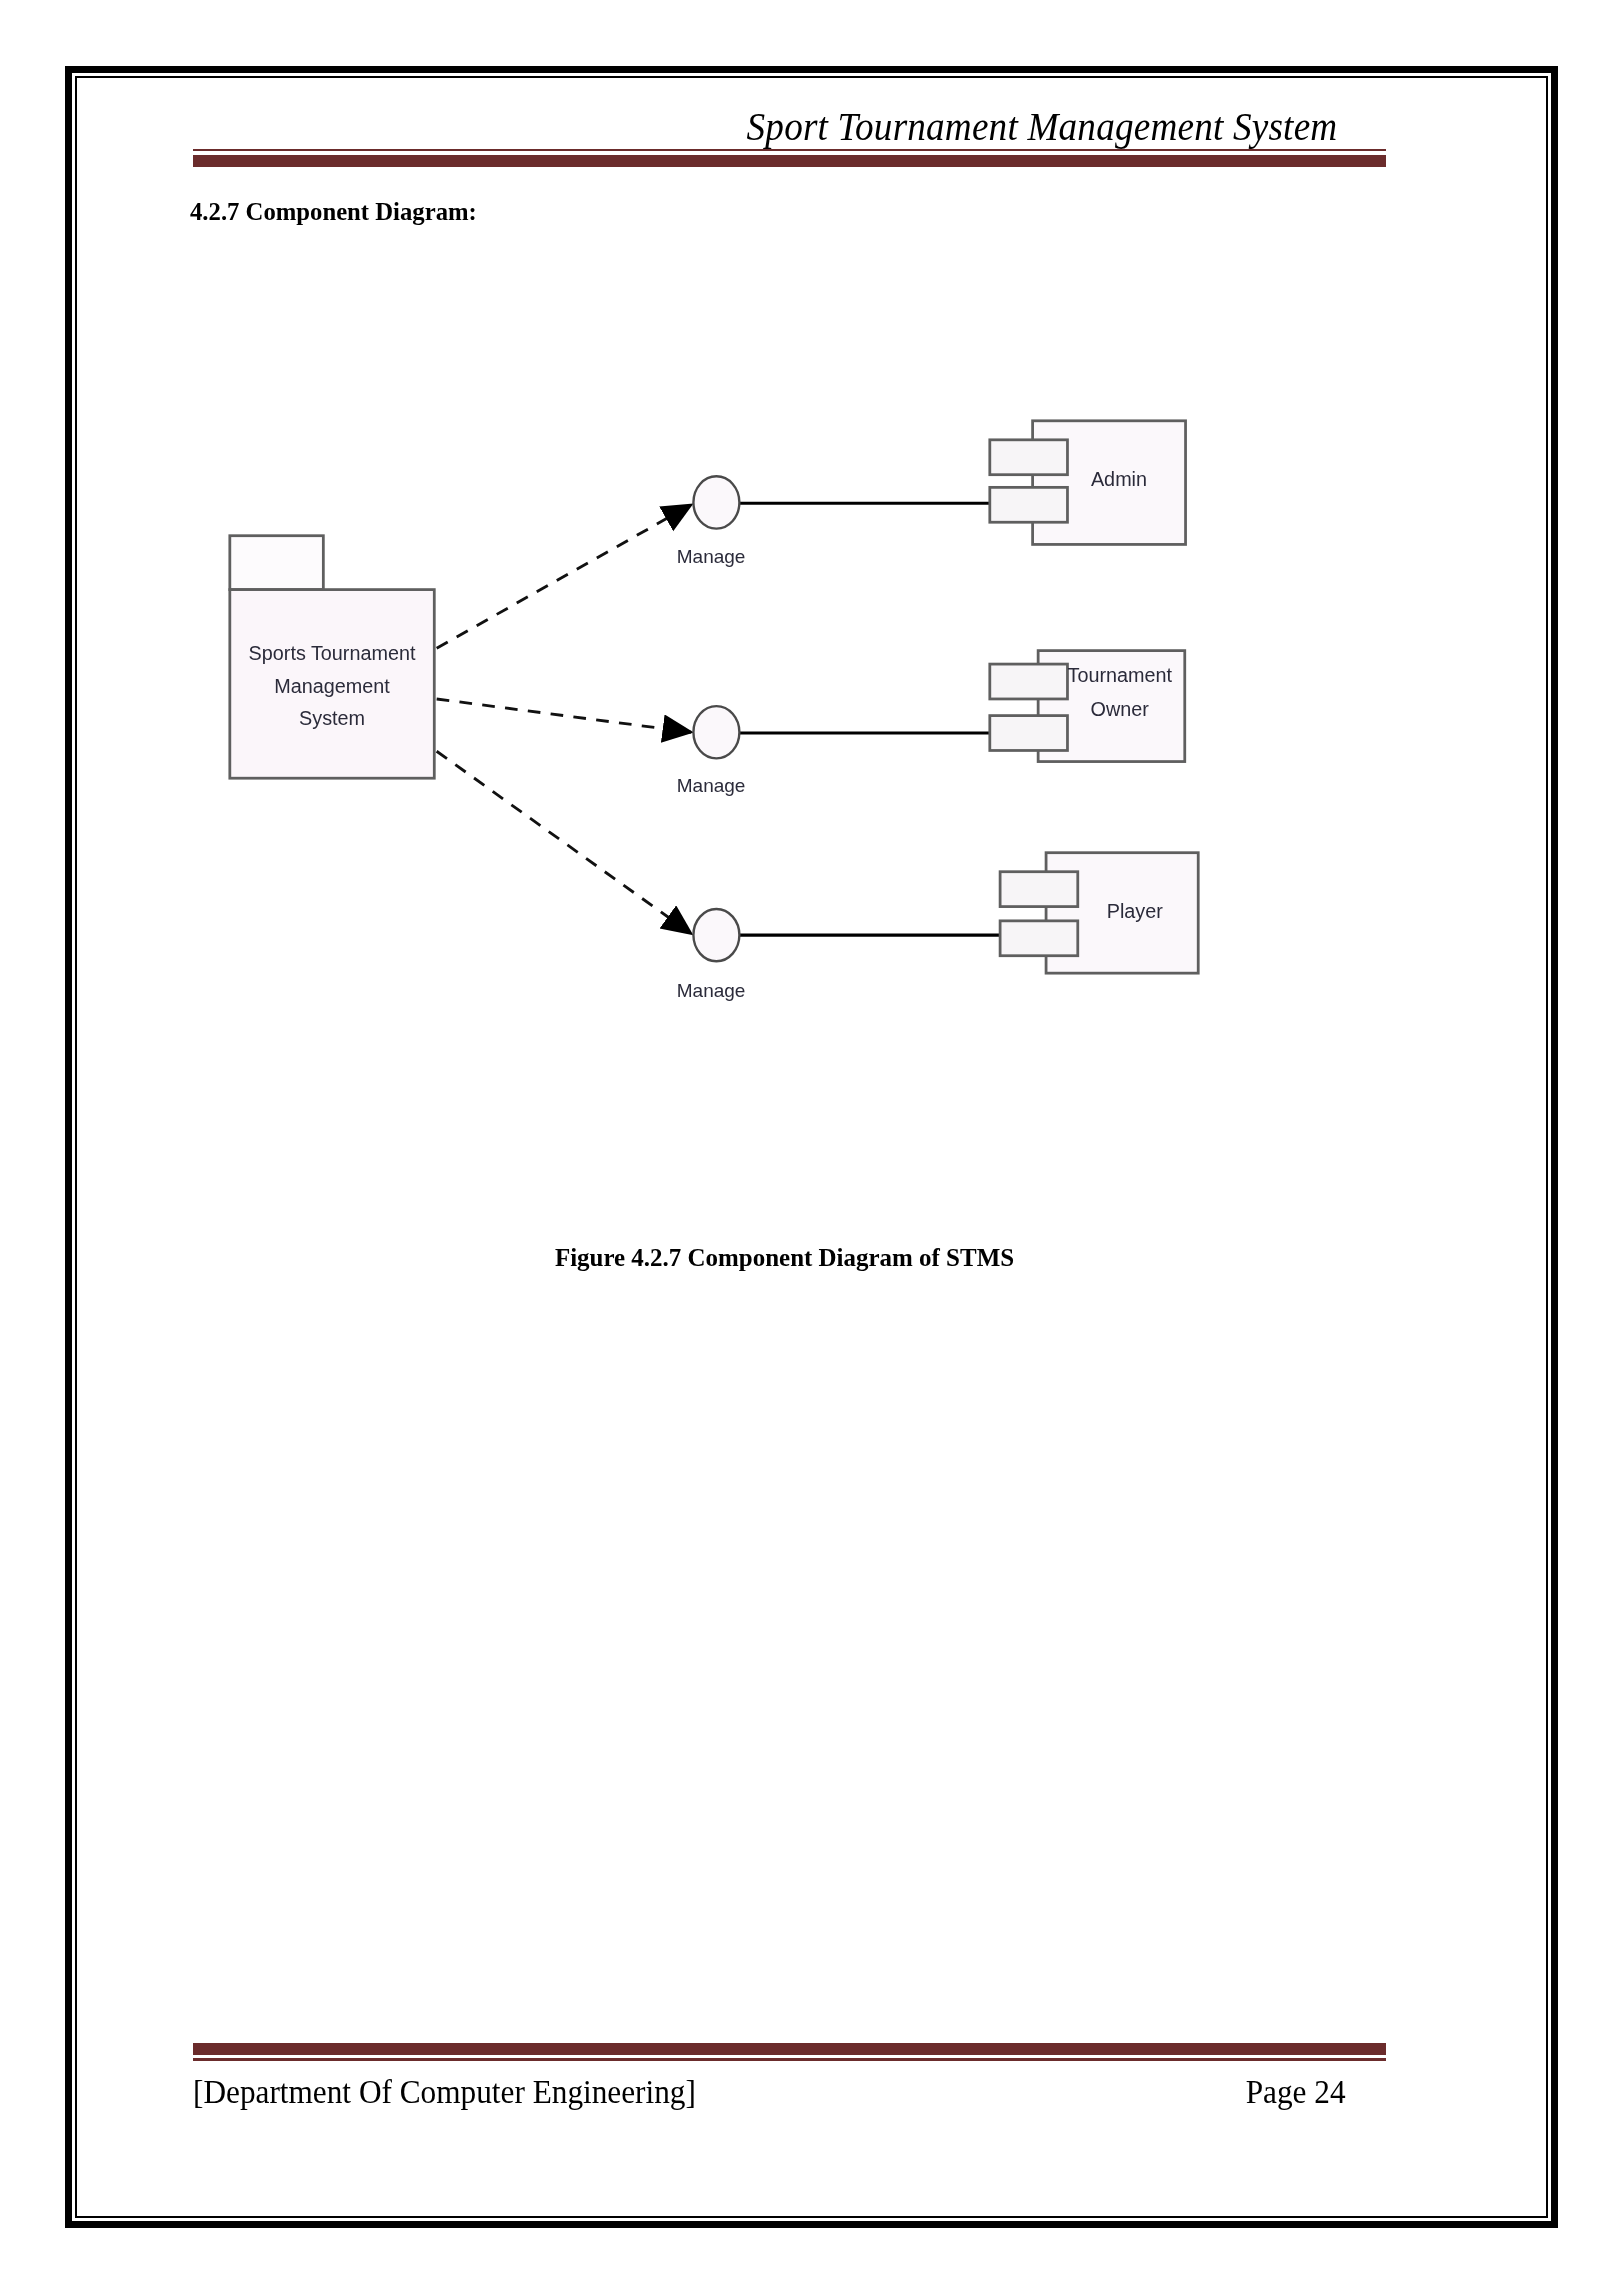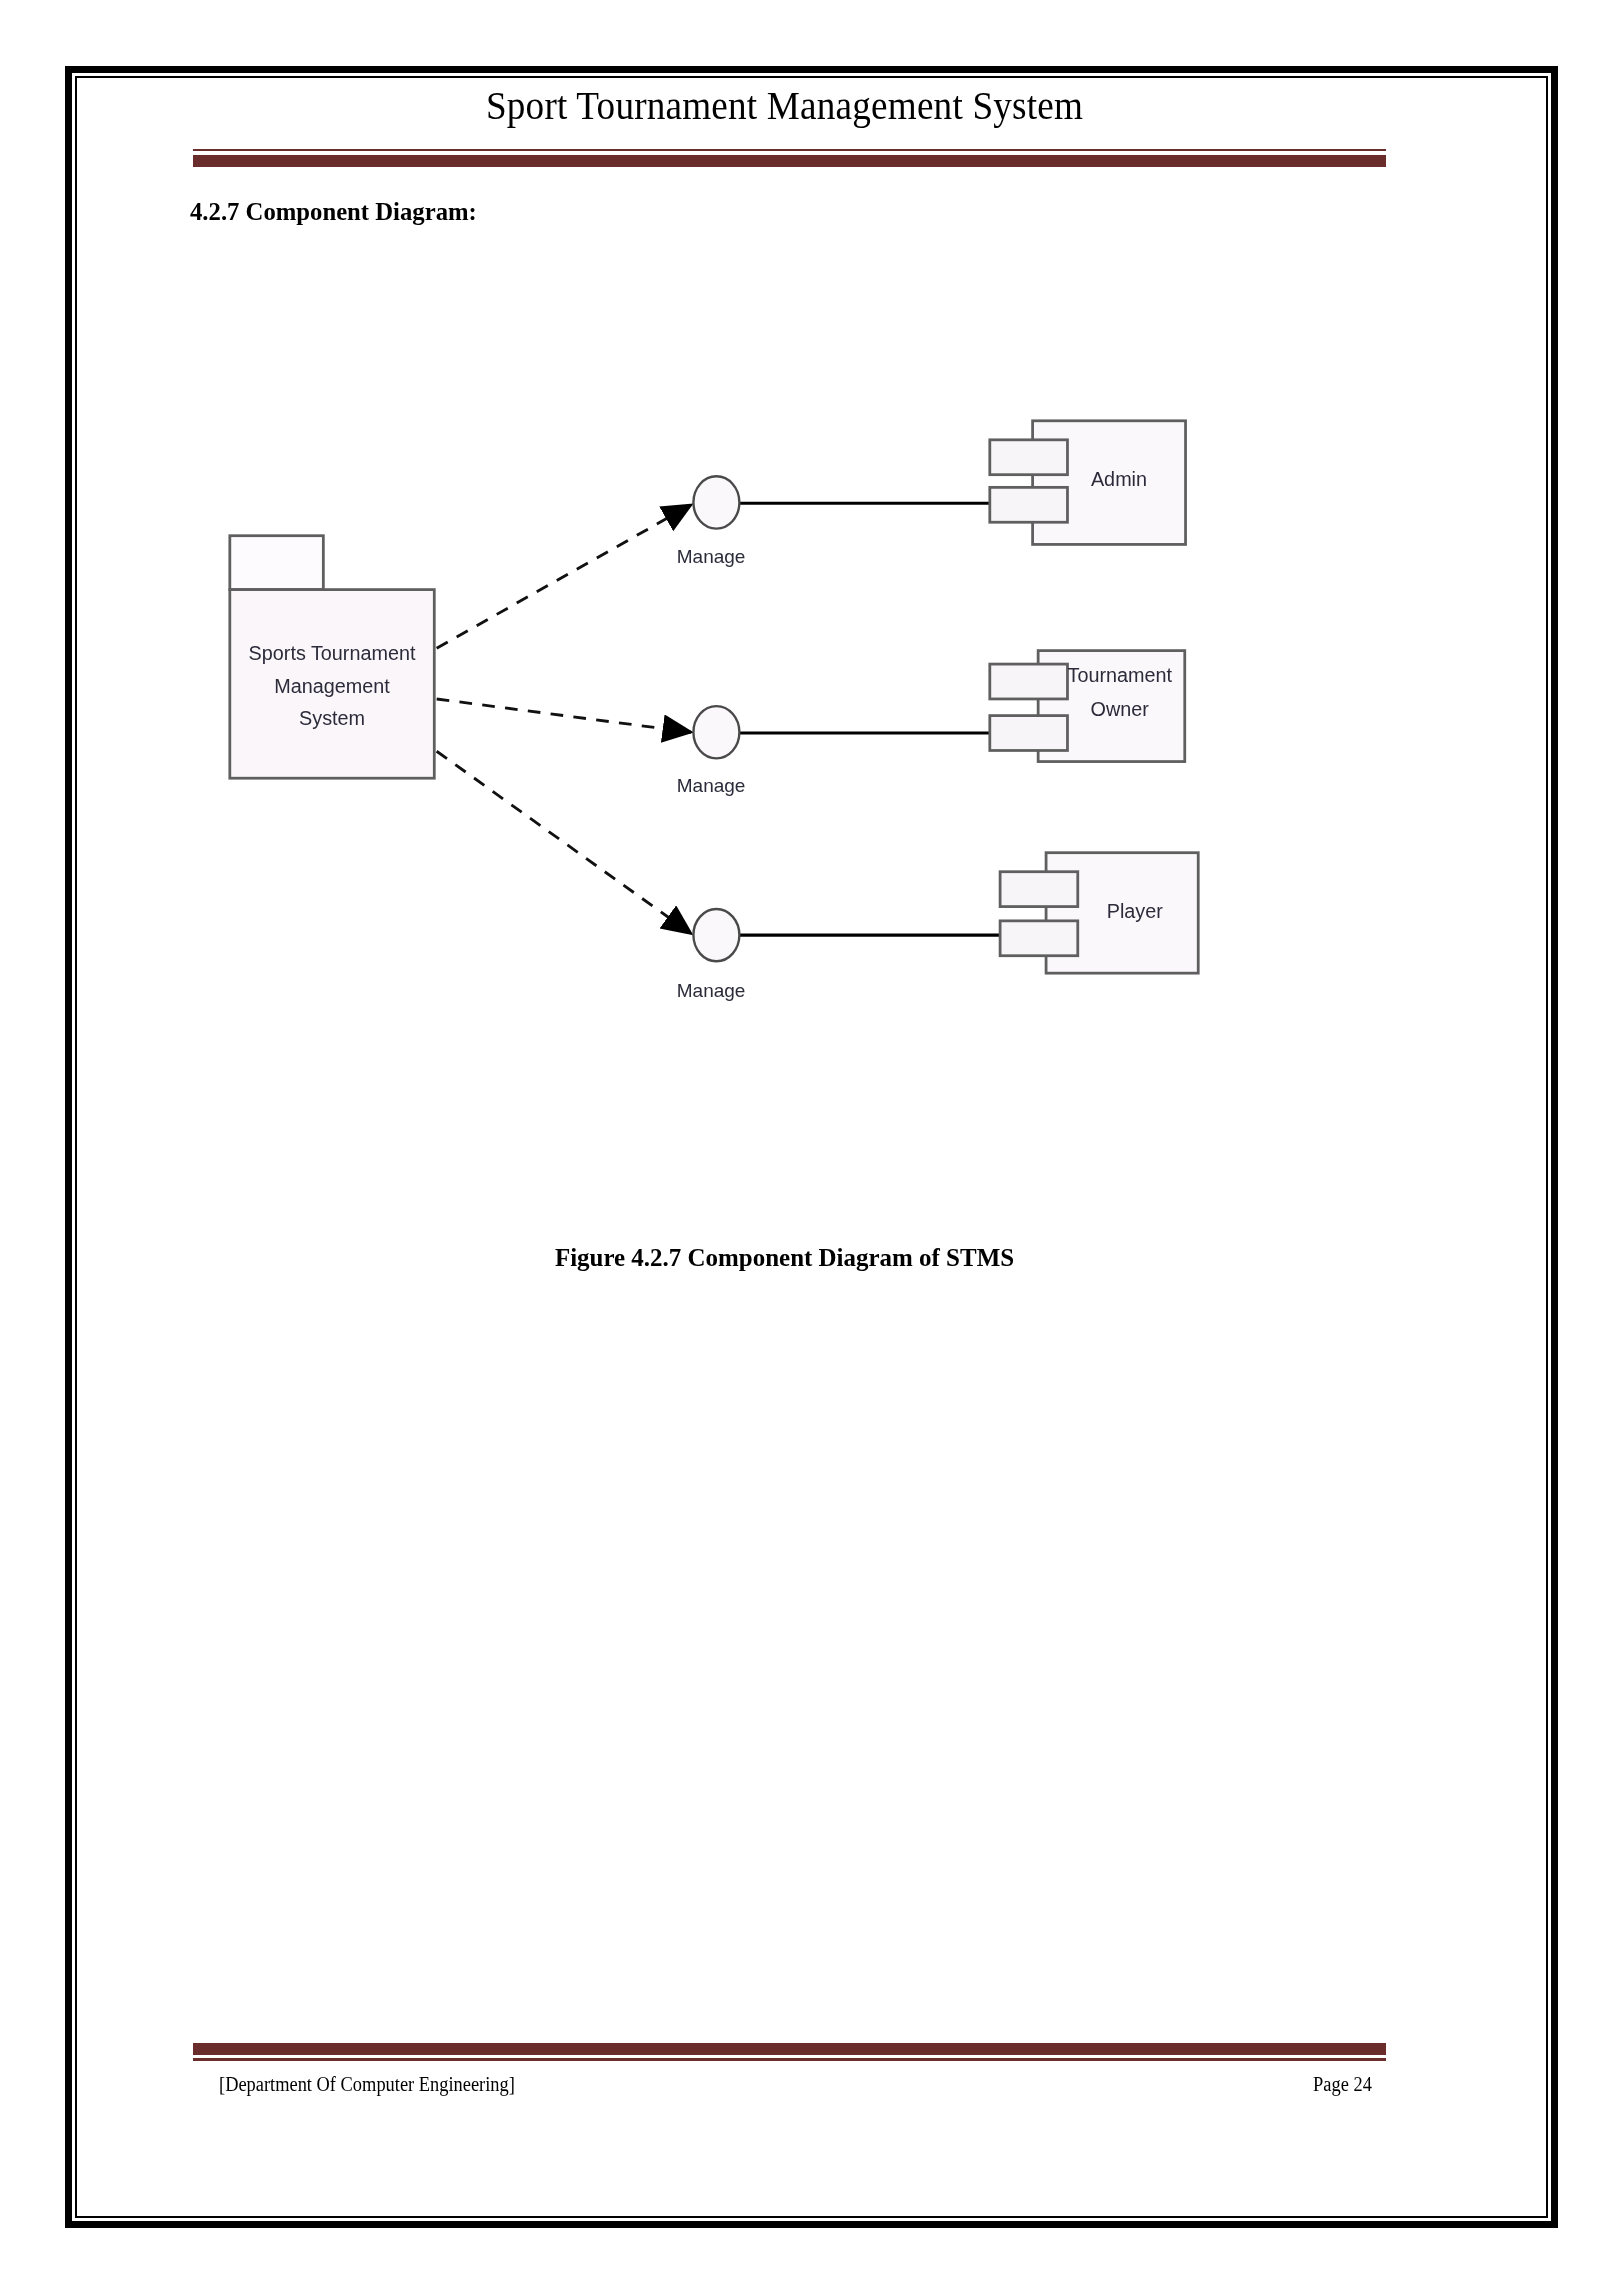--- a/index.html
+++ b/index.html
@@ -41,23 +41,24 @@
     left: 0;
     top: 0;
     width: 1623px;
     height: 2295px;
   }
 
   
   #doc-header {
     position: absolute;
     left: 190px;
-    top: 83px;
+    top: 104px;
     width: 1189px;
-    text-align: center;
+    text-align: right;
+    font-style: italic;
   }
   #doc-title {
     font-family: "Liberation Serif", serif;
     font-size: 40px;
     font-weight: 400;
     color: #000000;
     letter-spacing: 0.2px;
     line-height: 1.15;
     white-space: nowrap;
     transform: scaleX(0.93);
@@ -157,23 +158,22 @@
   }
   #doc-footer {
     position: absolute;
     left: 193px;
     top: 2073px;
     width: 1193px;
     display: flex;
     justify-content: space-between;
     align-items: baseline;
     font-family: "Liberation Serif", serif;
-    font-size: 20px;
-    color: #000000;
-    margin-left: 26px;
+    font-size: 34px;
+    color: #000000;
   }
   #footer-dept { transform: scaleX(0.92); transform-origin: left center; }
   #footer-page { transform: scaleX(0.92); transform-origin: right center; margin-right: 40px;}
 </style>
 </head>
 <body>
 
 <div id="page-border-outer"></div>
 <div id="page-border-inner"></div>
 

